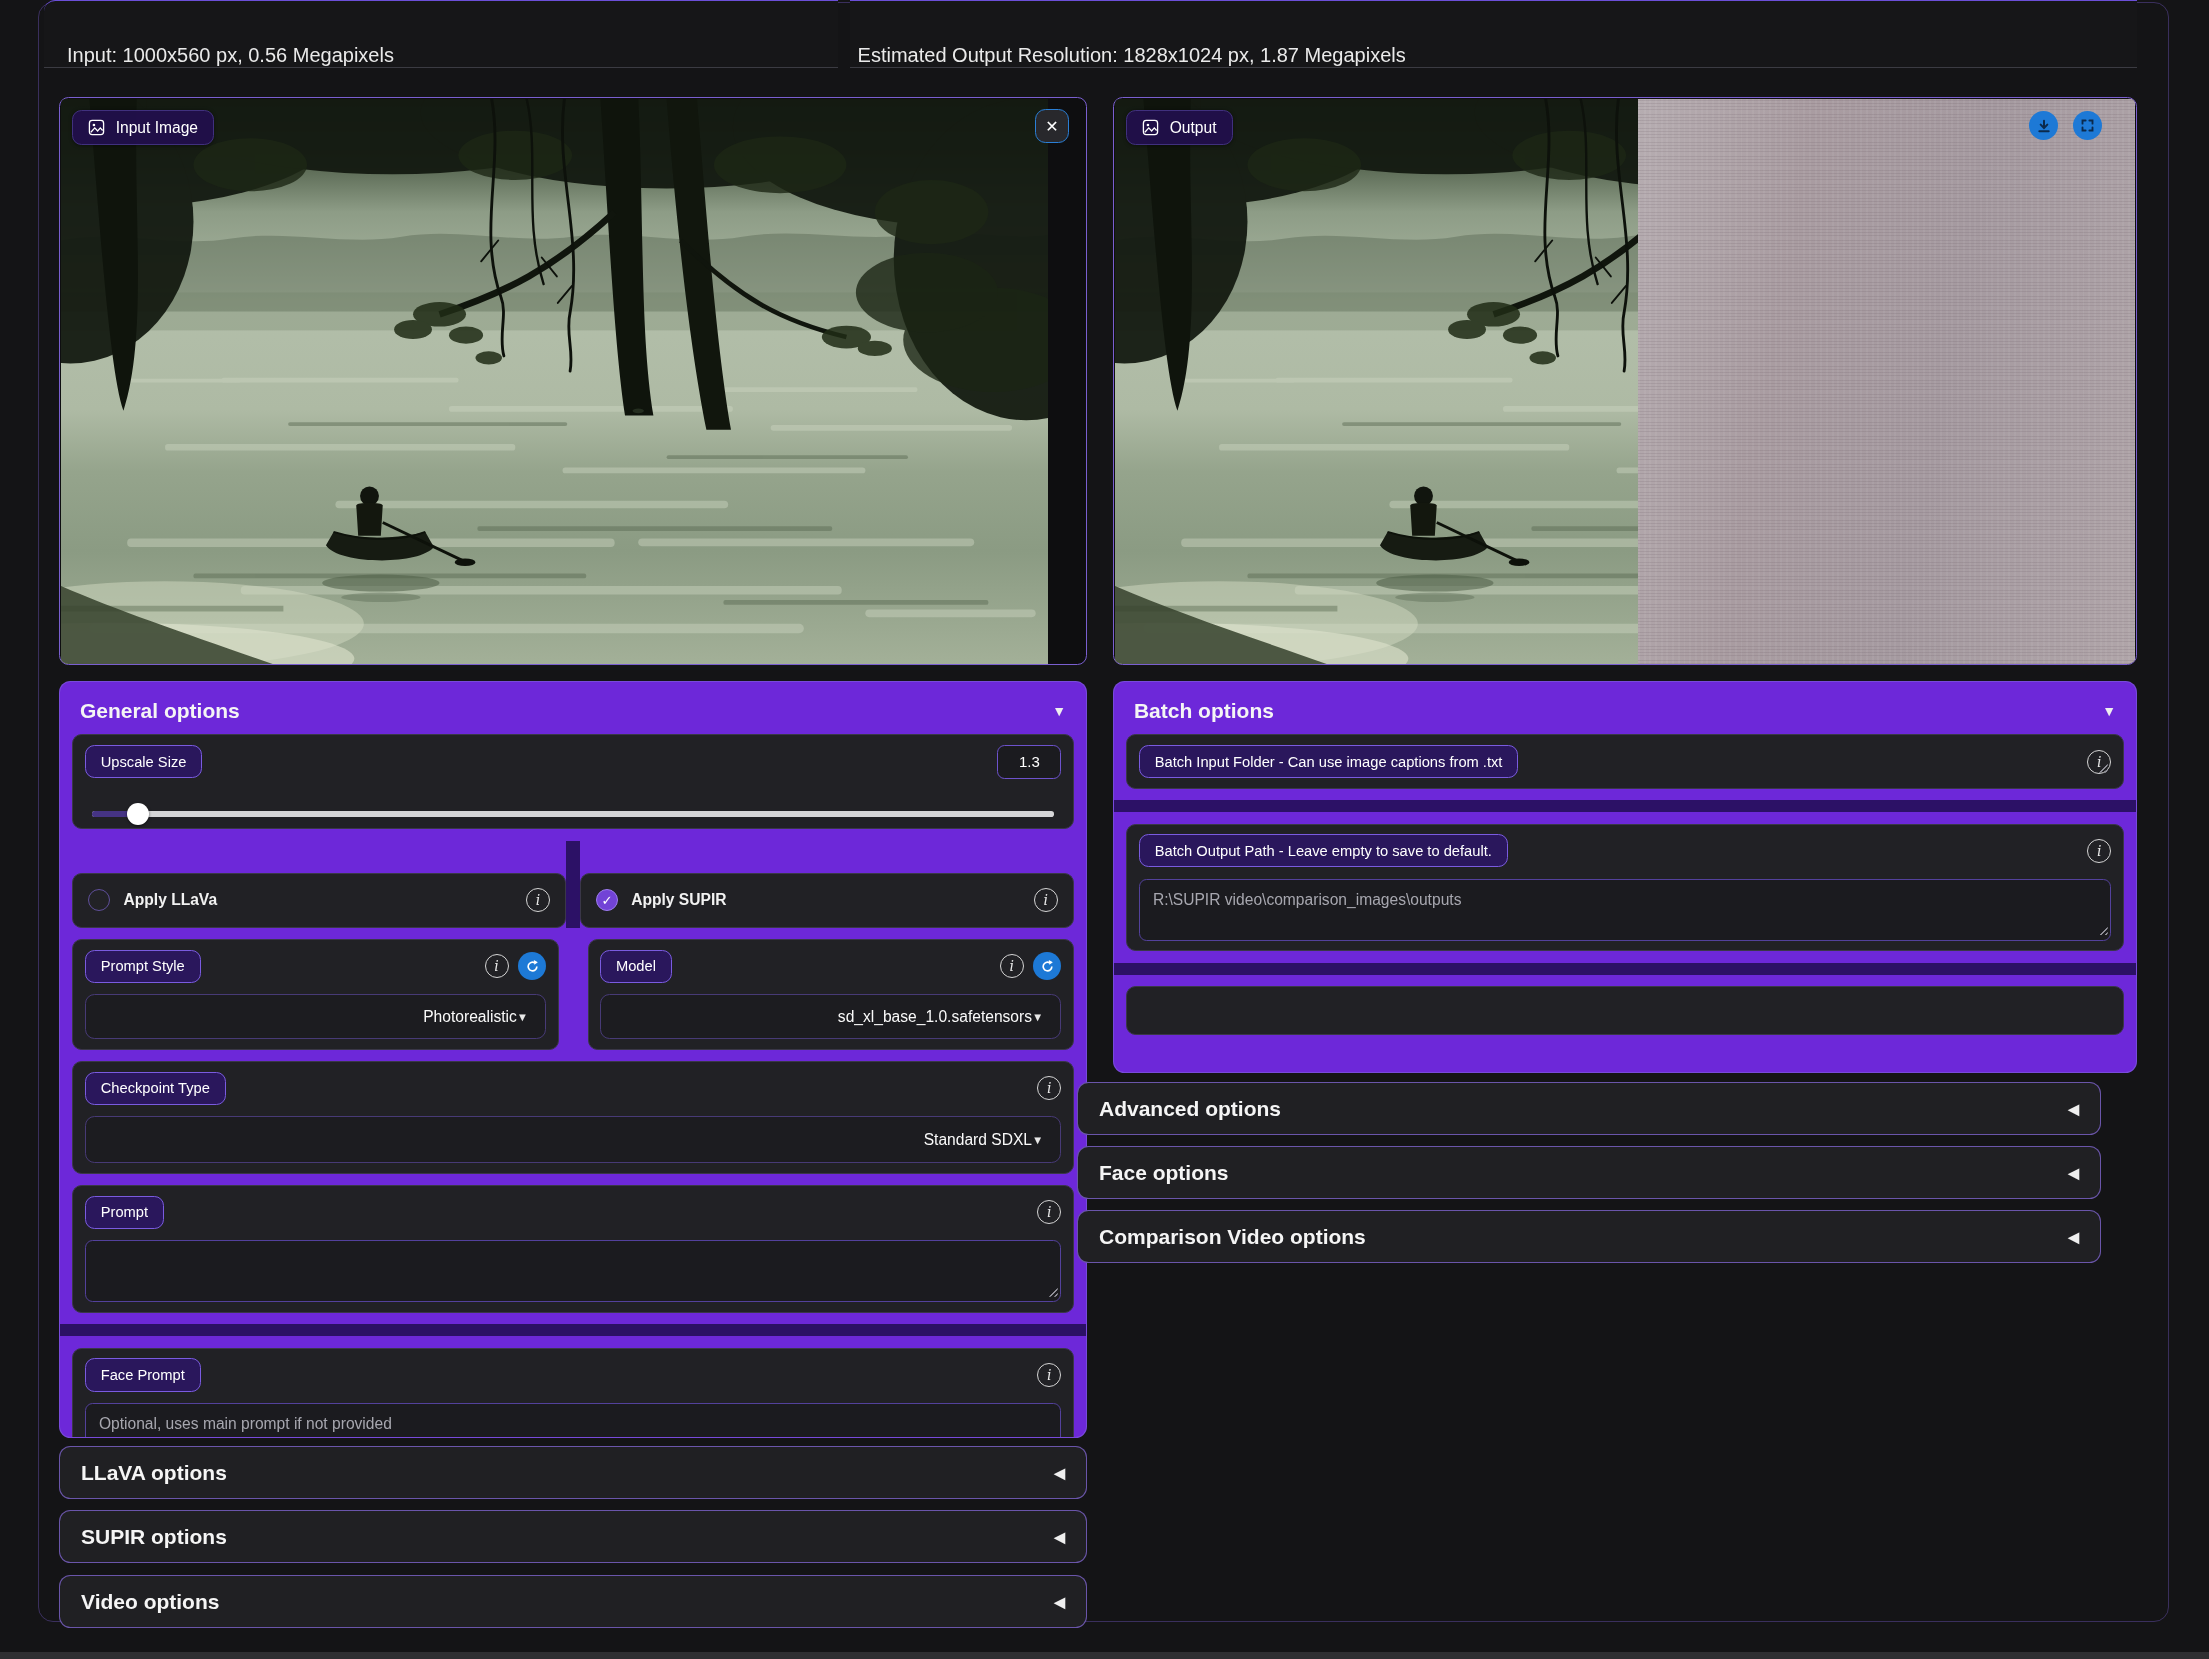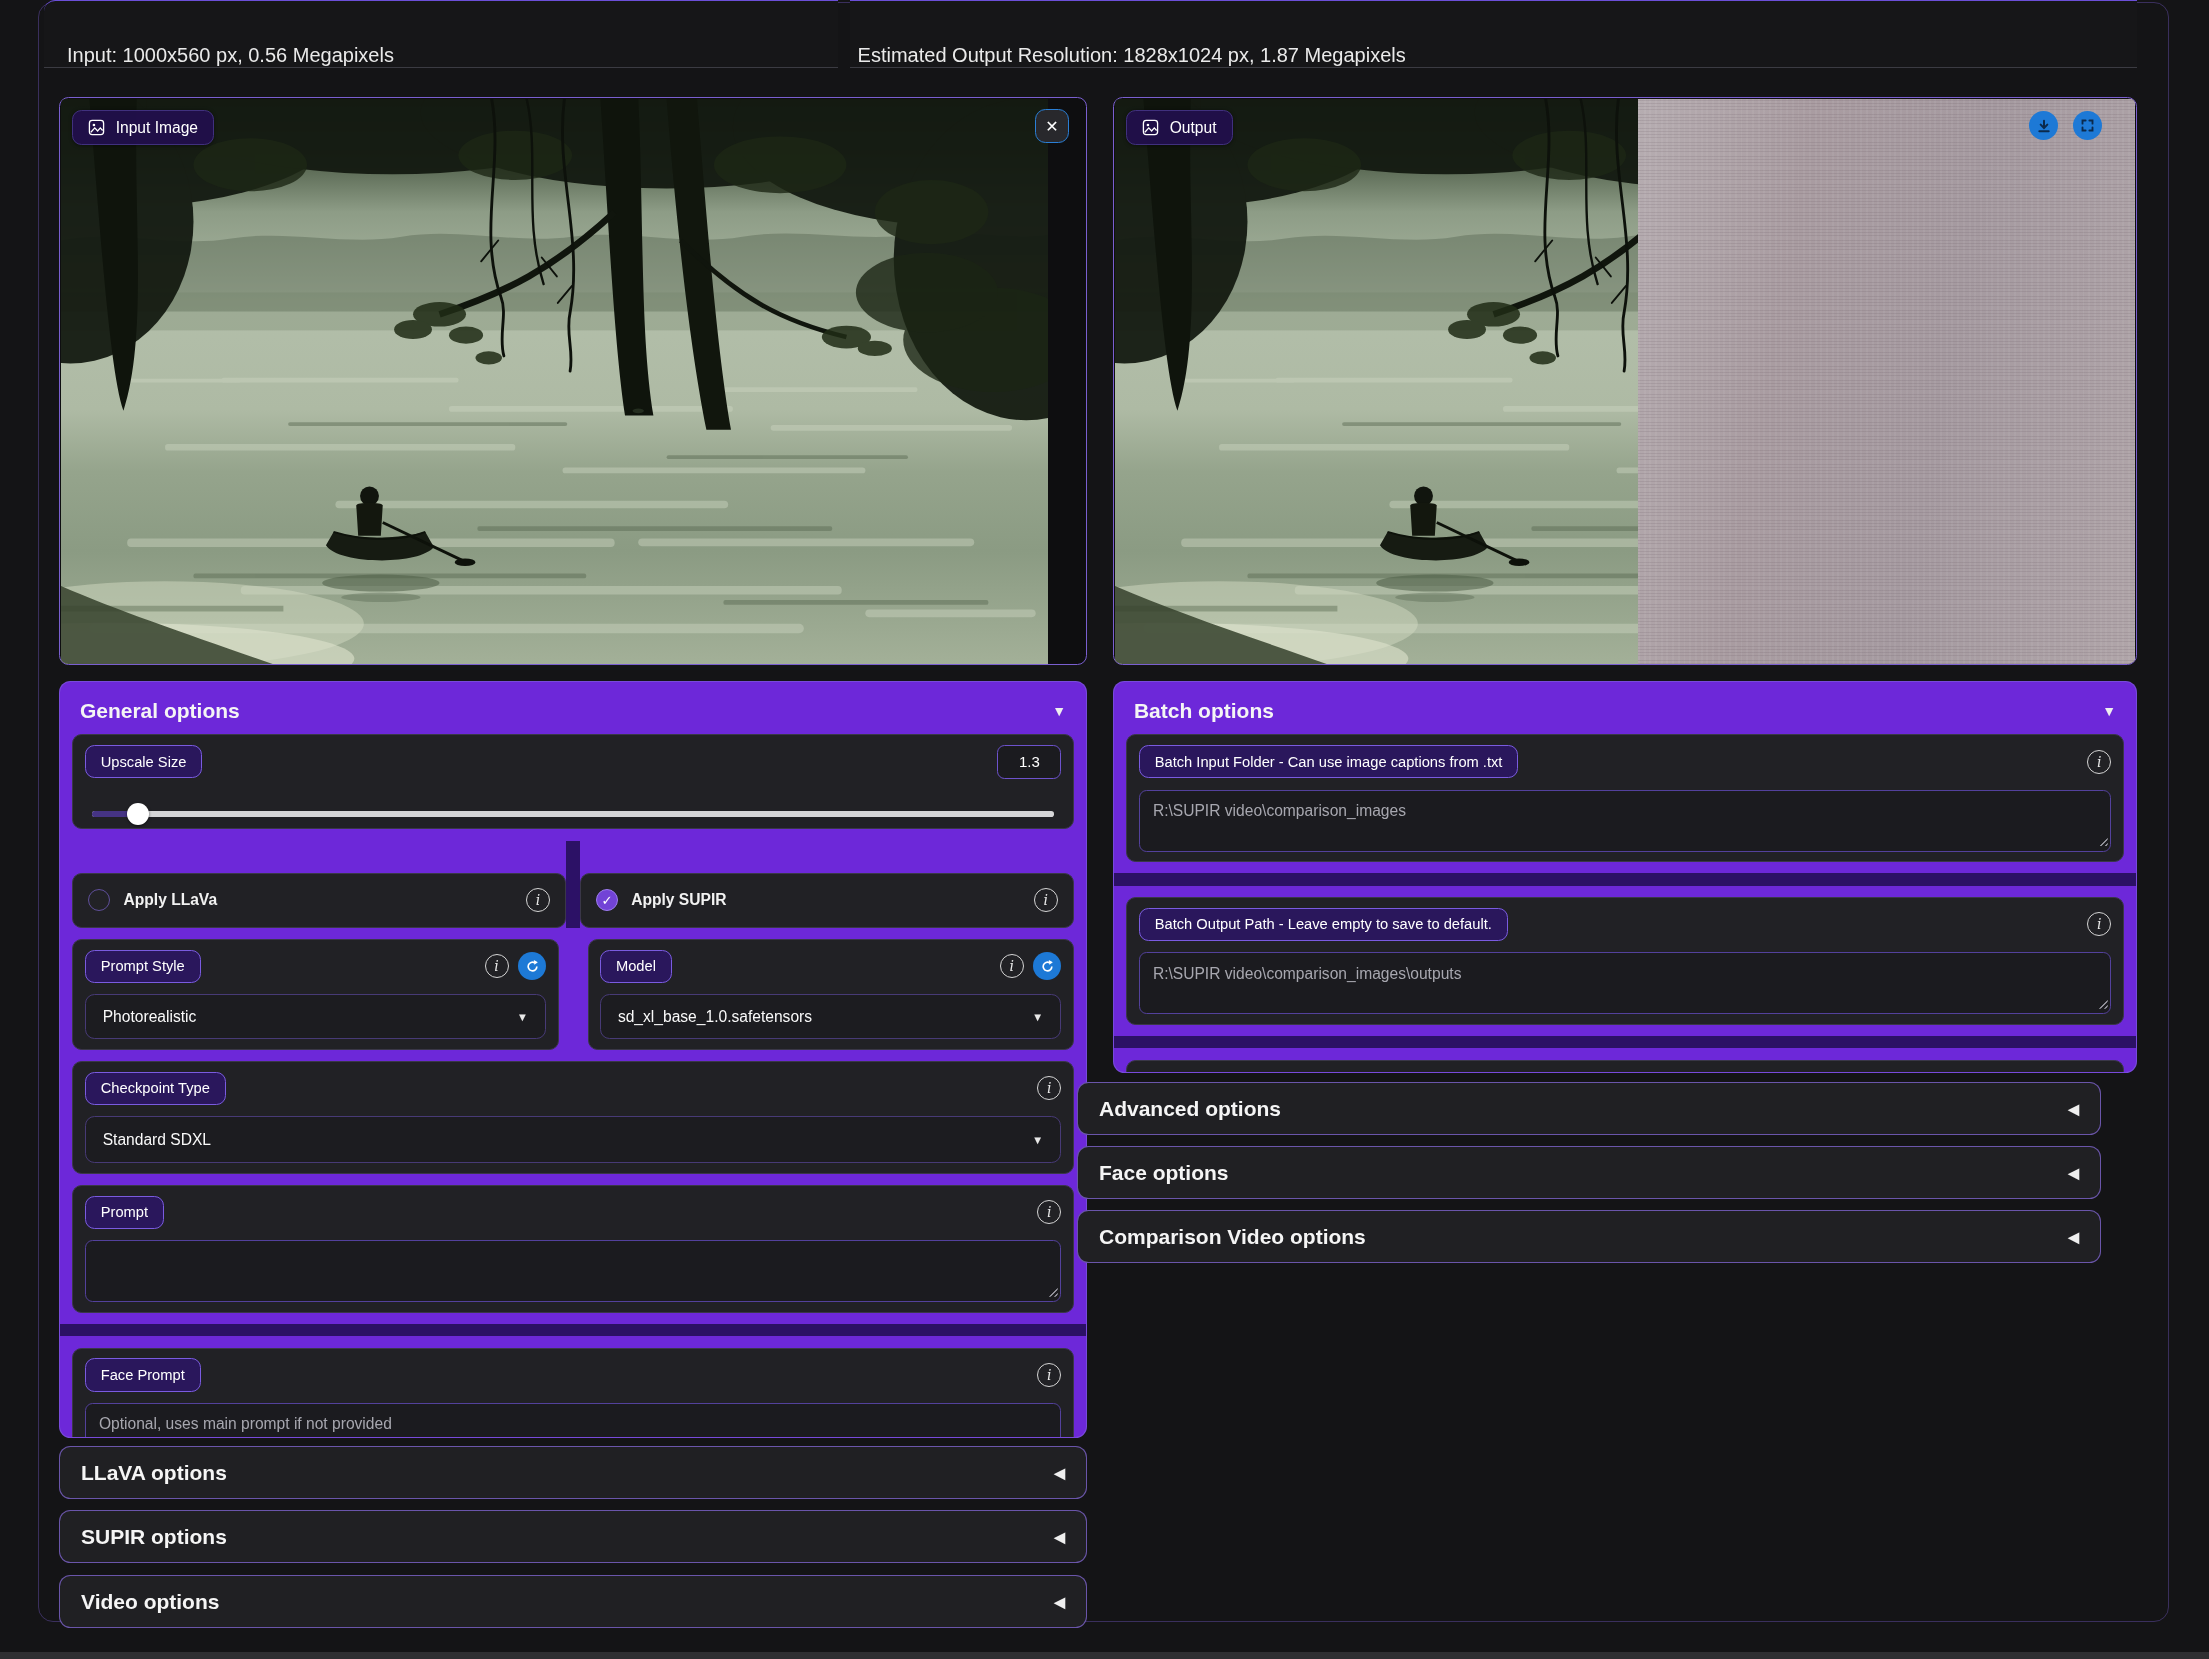--- a/index.html
+++ b/index.html
@@ -117,21 +117,21 @@
     font-size:13.2px; color:#fff; cursor:pointer;
   }
   .cbx span { display:none; }
   .cbx.on { background:#7243d6; border-color:#9d7cf0; }
   .cbx.on span { display:block; }
   .cbx-label { font-size:15.6px; font-weight:600; color:#f2f2f2; }
   .card-row { display:flex; gap:29px; margin-bottom:11.4px; }
   .field-card { flex:1; border:0.9px solid #3a3748; border-radius:9.5px; background:#212125; padding:9.5px 11.4px; }
   .dropdown {
     margin-top:11.4px; height:45px; border:0.9px solid #473a76; border-radius:9.5px; background:#1c1c20;
-    display:flex; align-items:center; justify-content:space-between; padding:0 17px;
+    display:flex; align-items:center; justify-content:flex-end; padding:0 17px;
     font-size:15.6px; color:#fafafa; cursor:pointer;
   }
   .caret { font-size:11.4px; color:#e8e8e8; }
   .tbox {
     margin-top:11.4px; min-height:62px; border:0.9px solid #53419c; border-radius:7.6px;
     background:#1b1b1f; position:relative; padding:11.4px 13.2px; font-size:15.6px;
     color:#a7a7af; cursor:text;
   }
   .resize {
     position:absolute; right:3.8px; bottom:3.8px; width:11.4px; height:11.4px;
@@ -428,21 +428,20 @@
     <span>Batch options</span>
     <span class="arrow">▼</span>
   </div>
 
   <div class="box" style="margin-bottom:0">
     <div class="head-row">
       <span class="pill">Batch Input Folder - Can use image captions from .txt</span>
       <span class="spacer"></span>
       <div class="info">i</div>
     </div>
-    <div class="tbox">R:\SUPIR video\comparison_images</div>
     <span class="resize" style="position:absolute; right:15px; bottom:15px;"></span>
   </div>
   <div class="h-divider" style="margin-top:11.4px"></div>
   <div class="box" style="margin-bottom:0">
     <div class="head-row">
       <span class="pill">Batch Output Path - Leave empty to save to default.</span>
       <span class="spacer"></span>
       <div class="info">i</div>
     </div>
     <div class="tbox">R:\SUPIR video\comparison_images\outputs</div>

